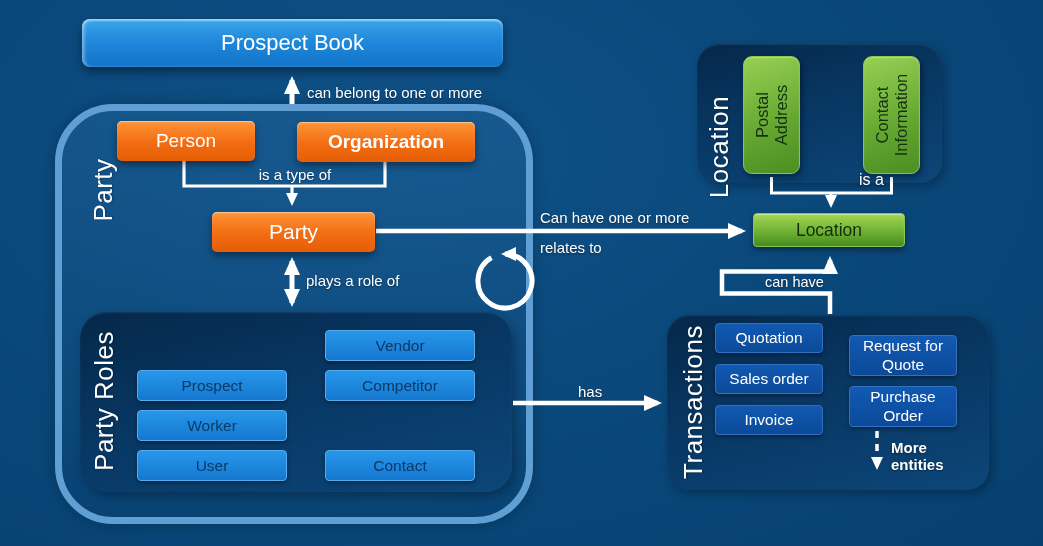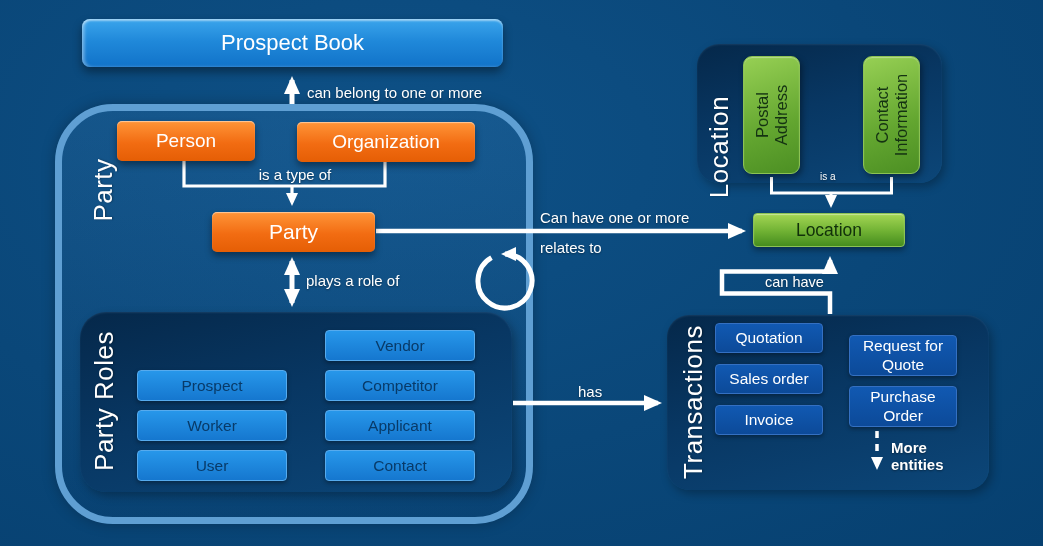--- a/index.html
+++ b/index.html
@@ -124,45 +124,44 @@
     <line x1="513" y1="403" x2="658" y2="403" stroke="#fff" stroke-width="4.5" marker-end="url(#ahB)"></line>
 
     <line x1="877" y1="431" x2="877" y2="466" stroke="#fff" stroke-width="3.5" stroke-dasharray="7 6" marker-end="url(#ahS)"></line>
   </svg>
 
   <div class="box addr" style="left:82px;top:19px;width:421px;height:48px;">Prospect Book</div>
   <div class="elbl" style="left:307px;top:84px;">can belong to one or more</div>
 
   <div class="sec" style="left:103px;top:190px;">Party</div>
   <div class="box orange" style="left:117px;top:121px;width:138px;height:40px;">Person</div>
-  <div class="box orange" style="left:297px;top:122px;width:178px;height:40px;">Organization</div>
+  <div class="box orange" style="left:297px;top:122px;width:178px;height:40px;font-weight:bold;">Organization</div>
   <div class="elbl" style="left:247px;top:166px;width:96px;text-align:center;">is a type of</div>
   <div class="box orange" style="left:212px;top:212px;width:163px;height:40px;font-size:21px;">Party</div>
   <div class="elbl" style="left:306px;top:272px;">plays a role of</div>
 
   <div class="sec" style="left:104px;top:401px;">Party Roles</div>
   <div class="box role" style="left:137px;top:370px;width:150px;height:31px;">Prospect</div>
   <div class="box role" style="left:137px;top:410px;width:150px;height:31px;">Worker</div>
   <div class="box role" style="left:137px;top:450px;width:150px;height:31px;">User</div>
   <div class="box role" style="left:325px;top:330px;width:150px;height:31px;">Vendor</div>
   <div class="box role" style="left:325px;top:370px;width:150px;height:31px;">Competitor</div>
-  <div class="box role" style="left:325px;top:410px;width:150px;height:31px;">Applicant</div>
   <div class="box role" style="left:325px;top:450px;width:150px;height:31px;">Contact</div>
 
   <div class="elbl" style="left:540px;top:209px;">Can have one or more</div>
   <div class="elbl" style="left:540px;top:239px;">relates to</div>
 
   <div class="sec" style="left:719px;top:147px;">Location</div>
   <div class="box green-tall" style="left:743px;top:56px;width:57px;height:118px;">
     <div class="rot" style="width:68px;">Postal Address</div>
   </div>
   <div class="box green-tall" style="left:863px;top:56px;width:57px;height:118px;">
     <div class="rot" style="width:88px;">Contact Information</div>
   </div>
-  <div class="elbl" style="left:820px;top:171px;font-size:10px;">is a</div>
+  <div class="elbl" style="left:859px;top:171px;font-size:16px;">is a</div>
   <div class="box green-loc" style="left:753px;top:213px;width:152px;height:34px;">Location</div>
 
   <div class="elbl" style="left:738px;top:274px;font-size:14.5px;margin-left:27px;">can have</div>
   <div class="elbl" style="left:578px;top:383px;">has</div>
 
   <div class="sec" style="left:693px;top:402px;">Transactions</div>
   <div class="box tbox" style="left:715px;top:323px;width:108px;height:30px;">Quotation</div>
   <div class="box tbox" style="left:715px;top:364px;width:108px;height:30px;">Sales order</div>
   <div class="box tbox" style="left:715px;top:405px;width:108px;height:30px;">Invoice</div>
   <div class="box tbox" style="left:849px;top:335px;width:108px;height:41px;padding:2px 10px;">Request for Quote</div>

